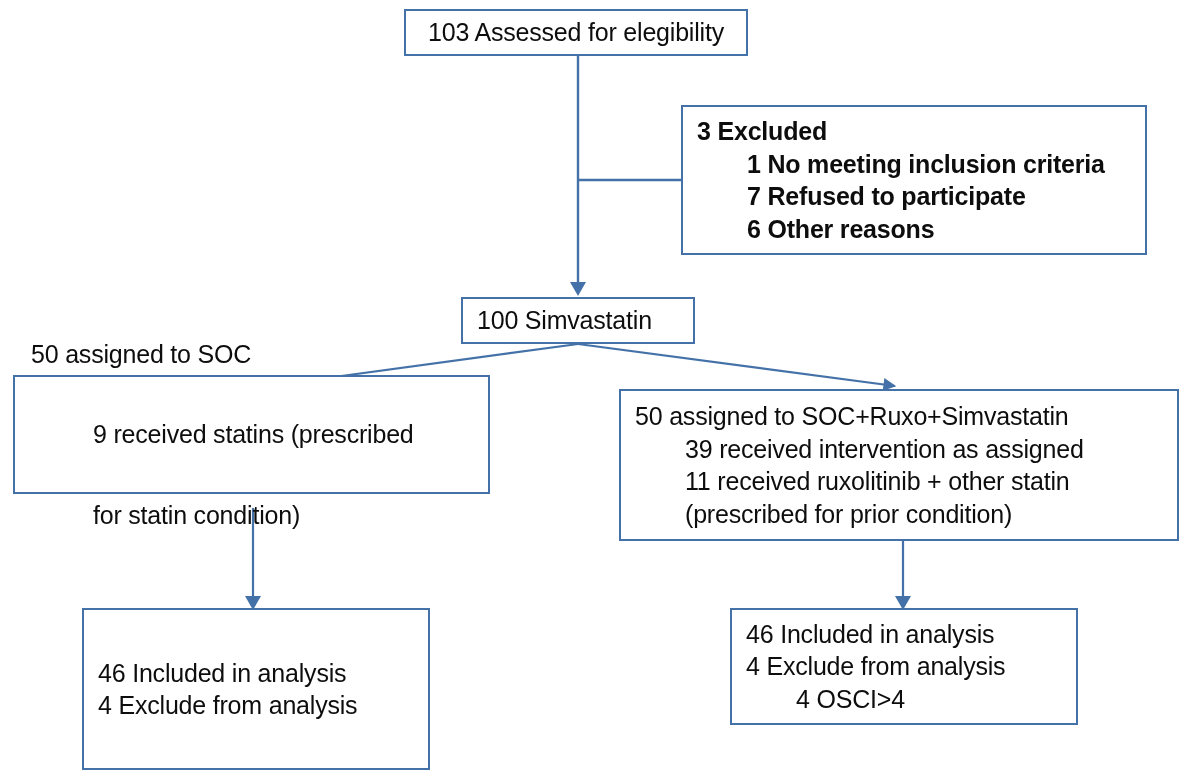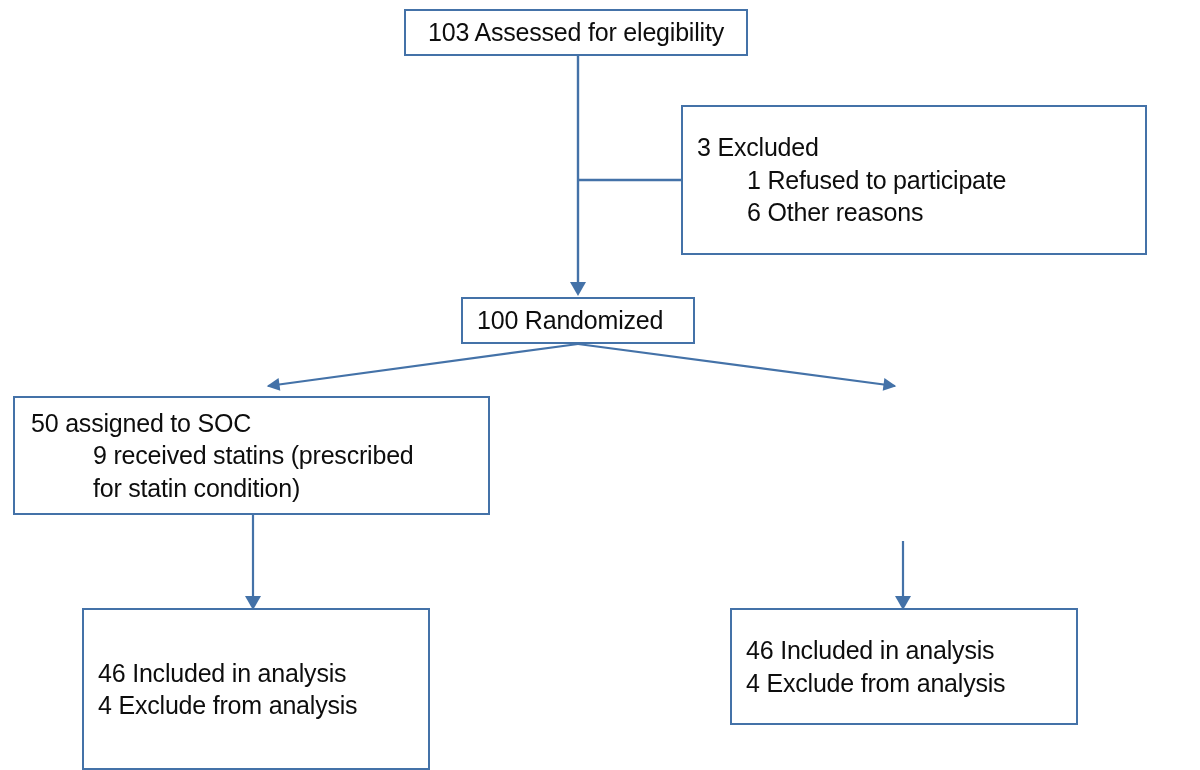--- a/index.html
+++ b/index.html
@@ -41,26 +41,26 @@
   .node .line {
     display: block;
     white-space: pre;
   }
 
   
   #node-assessed        { left: 404px; top: 9px;   width: 344px; height: 47px;  }
   #node-assessed .line  { padding-left: 22px; }
 
   #node-excluded        { left: 681px; top: 105px; width: 466px; height: 150px; }
-  #node-excluded .line  { padding-left: 14px; }
+  #node-excluded .line  { padding-left: 14px; font-weight: bold; }
 
   #node-randomized      { left: 461px; top: 297px; width: 234px; height: 47px;  }
   #node-randomized .line{ padding-left: 14px; }
 
-  #node-arm-control     { left: 13px;  top: 396px; width: 477px; height: 119px; }
+  #node-arm-control     { left: 13px;  top: 375px; width: 477px; height: 119px; gap: 48px; }
   #node-arm-control .line { padding-left: 16px; }
 
   #node-arm-treatment   { left: 619px; top: 389px; width: 560px; height: 152px; }
   #node-arm-treatment .line { padding-left: 14px; }
 
   #node-analysis-control   { left: 82px;  top: 608px; width: 348px; height: 162px; }
   #node-analysis-control .line { padding-left: 14px; }
 
   #node-analysis-treatment { left: 730px; top: 608px; width: 348px; height: 117px; }
   #node-analysis-treatment .line { padding-left: 14px; }
@@ -111,38 +111,46 @@
       <path d="M 895 596 L 911 596 L 903 610 Z" fill="#4472a8"></path>
     </g>
   </svg>
 
   <div class="node" id="node-assessed">
     <span class="line">103 Assessed for elegibility</span>
   </div>
 
   <div class="node" id="node-excluded">
     <span class="line">3 Excluded</span>
-    <span class="line indent-1">1 Refused to participate</span>
+    <span class="line indent-1">1 No meeting inclusion criteria</span>
+    <span class="line indent-1">7 Refused to participate</span>
     <span class="line indent-1">6 Other reasons</span>
   </div>
 
   <div class="node" id="node-randomized">
-    <span class="line">100 Randomized</span>
+    <span class="line">100 Simvastatin</span>
   </div>
 
   <div class="node" id="node-arm-control">
     <span class="line">50 assigned to SOC</span>
     <span class="line indent-2">9 received statins (prescribed</span>
     <span class="line indent-2">for statin condition)</span>
   </div>
 
+  <div class="node" id="node-arm-treatment">
+    <span class="line">50 assigned to SOC+Ruxo+Simvastatin</span>
+    <span class="line indent-1">39 received intervention as assigned</span>
+    <span class="line indent-1">11 received ruxolitinib + other statin</span>
+    <span class="line indent-1">(prescribed for prior condition)</span>
+  </div>
 
   <div class="node" id="node-analysis-control">
     <span class="line">46 Included in analysis</span>
     <span class="line">4 Exclude from analysis</span>
   </div>
 
   <div class="node" id="node-analysis-treatment">
     <span class="line">46 Included in analysis</span>
     <span class="line">4 Exclude from analysis</span>
+    <span class="line indent-1">4 OSCI&gt;4</span>
   </div>
 
 </div>
 
 </body></html>

